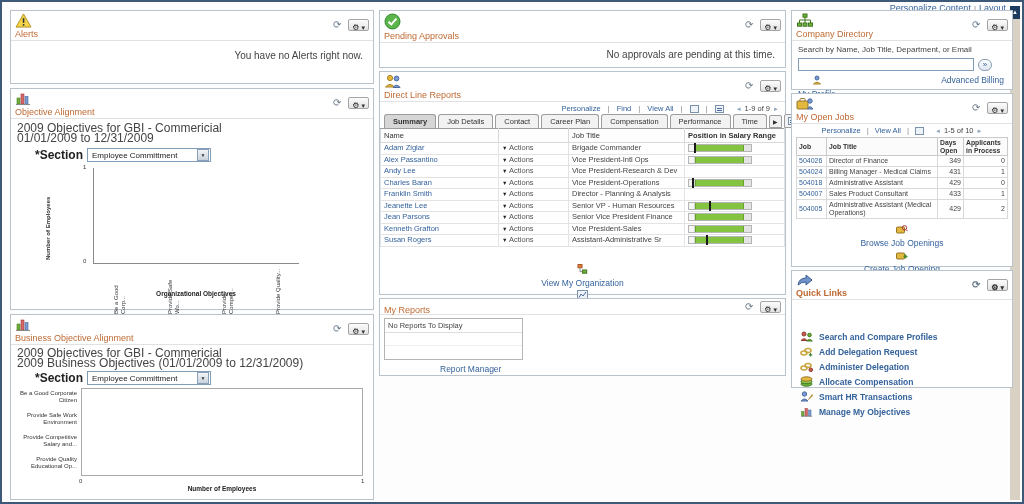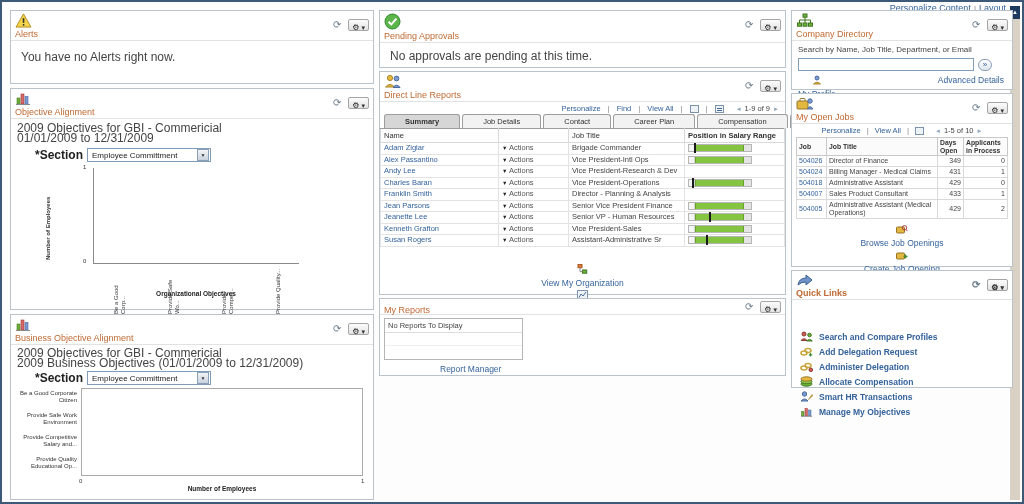--- a/index.html
+++ b/index.html
@@ -24,21 +24,21 @@
   .refresh { font-size:10px; color:#6b7c8c; cursor:pointer; line-height:10px; }
   .refresh::before { content:"⟳"; }
   .gearbtn { border:1px solid #a5a5a5; background:linear-gradient(#fcfcfc,#e2e2e2); border-radius:2px; padding:0 3px; height:12px; display:flex; align-items:center; gap:2px; cursor:pointer; }
   .gearbtn .g::before { content:"⚙"; font-size:8px; color:#222; }
   .gearbtn .c::before { content:"▾"; font-size:7px; color:#333; }
   .phead-slim { display:flex; align-items:center; justify-content:space-between; padding:2px 4px; border-bottom:1px solid #e2e2e2; height:16px; }
   .phead-slim .ptitle { margin-top:6px; }
   .phead-slim .pctrl { position:static; }
 
   .pbody { position:relative; font-size:8px; color:#333; }
-  .msg { padding:9px 10px; font-size:12px; color:#444; }
+  .msg { padding:9px 10px; font-size:10px; color:#444;text-align:right; }
 
   
   .lnk { color:#35639c; text-decoration:none; cursor:pointer; }
   .icon-link { display:flex; align-items:center; gap:4px; font-size:8.5px; margin:2px 0;flex-direction:column; }
 
   
   .sub { font-size:12px; color:#444; line-height:10px; }
   .section-row { display:flex; align-items:center; gap:4px; margin-top:5px; }
   .section-label { font-size:12px; font-weight:bold; color:#222; }
   .select { display:inline-flex; border:1px solid #7f9db9; background:#fff; height:14px; align-items:center; cursor:pointer; }
@@ -53,21 +53,21 @@
   
   .toolbar { display:flex; justify-content:flex-end; align-items:center; gap:4px; font-size:7.5px; padding:2px 6px 1px 6px; color:#555; }
   .toolbar .lnk { font-size:7.5px; }
   .mini-ic { width:9px; height:8px; border:1px solid #7a92ad; background:#eef3f8; display:inline-block; position:relative; }
   .mini-ic.grid::before { content:""; position:absolute; left:1px; right:1px; top:2px; border-top:1px solid #4a6aa0; box-shadow:0 2px 0 #4a6aa0; }
   .pag { display:flex; align-items:center; gap:3px; margin-left:8px; color:#444; }
   .arrow-l::before { content:"◄"; font-size:6px; color:#8ba3bd; cursor:pointer; }
   .arrow-r::before { content:"►"; font-size:6px; color:#8ba3bd; cursor:pointer; }
 
   .tabs { display:flex; align-items:flex-end; gap:2px; padding:0 4px; }
-  .tab { font-size:7.5px; color:#333; border:1px solid #9d9d9d; border-bottom:none; border-radius:3px 3px 0 0; background:#f2f2f2; padding:2px 20px; cursor:pointer; white-space:nowrap; }
+  .tab { font-size:7.5px; color:#333; border:1px solid #9d9d9d; border-bottom:none; border-radius:3px 3px 0 0; background:#f2f2f2; padding:2px 8px; cursor:pointer; white-space:nowrap; }
   .tab.active { background:#d6d6d6; font-weight:bold; }
   .tab-btn { font-size:6px; border:1px solid #9d9d9d; background:#f2f2f2; padding:2px 3px; border-radius:2px 2px 0 0; cursor:pointer; color:#333; }
 
   table.grid { border-collapse:collapse; width:100%; }
   table.grid th { font-size:7.5px; text-align:left; color:#333; font-weight:normal; padding:2px 3px; border:1px solid #d9d9d9; border-top:1px solid #9d9d9d; background:#fdfdfd; }
   table.grid th.b { font-weight:bold; }
   table.grid td { font-size:7.5px; color:#444; padding:1px 3px; border:1px solid #e3e3e3; vertical-align:middle; line-height:8.5px; }
   .actions { color:#555; cursor:pointer; white-space:nowrap; }
   .actions::before { content:"▼ "; font-size:5.5px; color:#222; }
 
@@ -358,41 +358,41 @@
           <td>Director - Planning &amp; Analysis</td>
           <td>
                 <div class="sbar" style="visibility: hidden;">
                   <span class="seg-l"></span>
                   <span class="seg-f"></span>
                   <span class="seg-r"></span>
                 </div>
               </td>
         </tr>
         <tr>
+          <td><a class="lnk">Jeanette Lee</a></td>
+          <td><span class="actions">Actions</span></td>
+          <td>Senior VP - Human Resources</td>
+          <td>
+                <div class="sbar">
+                  <span class="seg-l"></span>
+                  <span class="seg-f"></span>
+                  <span class="seg-r"></span>
+                  <i class="sbar-marker" style="left: 32%;"></i>
+                </div>
+              </td>
+        </tr>
+        <tr>
           <td><a class="lnk">Jean Parsons</a></td>
           <td><span class="actions">Actions</span></td>
           <td>Senior Vice President Finance</td>
           <td>
                 <div class="sbar">
                   <span class="seg-l"></span>
                   <span class="seg-f"></span>
                   <span class="seg-r"></span>
-                </div>
-              </td>
-        </tr>
-        <tr>
-          <td><a class="lnk">Jeanette Lee</a></td>
-          <td><span class="actions">Actions</span></td>
-          <td>Senior VP - Human Resources</td>
-          <td>
-                <div class="sbar">
-                  <span class="seg-l"></span>
-                  <span class="seg-f"></span>
-                  <span class="seg-r"></span>
-                  <i class="sbar-marker" style="left: 32%;"></i>
                 </div>
               </td>
         </tr>
         <tr>
           <td><a class="lnk">Kenneth Grafton</a></td>
           <td><span class="actions">Actions</span></td>
           <td>Vice President-Sales</td>
           <td>
                 <div class="sbar">
                   <span class="seg-l"></span>
@@ -492,21 +492,21 @@
       <div class="cd-links">
         <span class="icon-link" style="margin:0;">
           <span>
               <svg width="10" height="10" viewBox="0 0 10 10">
                 <circle cx="5" cy="3" r="2" fill="#7a9bd0" stroke="#4a6aa0"></circle>
                 <path d="M1.5 9 Q5 5.5 8.5 9 Z" fill="#e8b93c" stroke="#a8842a"></path>
               </svg>
             </span>
           <a class="lnk">My Profile</a>
         </span>
-        <a class="lnk">Advanced Details</a>
+        <a class="lnk">Advanced Billing</a>
       </div>
     </div>
   </div>
 
   <div class="panel" style="left:789px; top:91px; width:222px; height:174px;">
     <div class="phead" style="min-height:26px;">
       <span>
         <svg width="18" height="15" viewBox="0 0 18 15">
             <rect x="1" y="5" width="11" height="8" rx="1" fill="#e3b83e" stroke="#97742a"></rect>
             <path d="M4 5 V3.5 Q4 2.5 5 2.5 H8 Q9 2.5 9 3.5 V5" fill="none" stroke="#97742a"></path>

